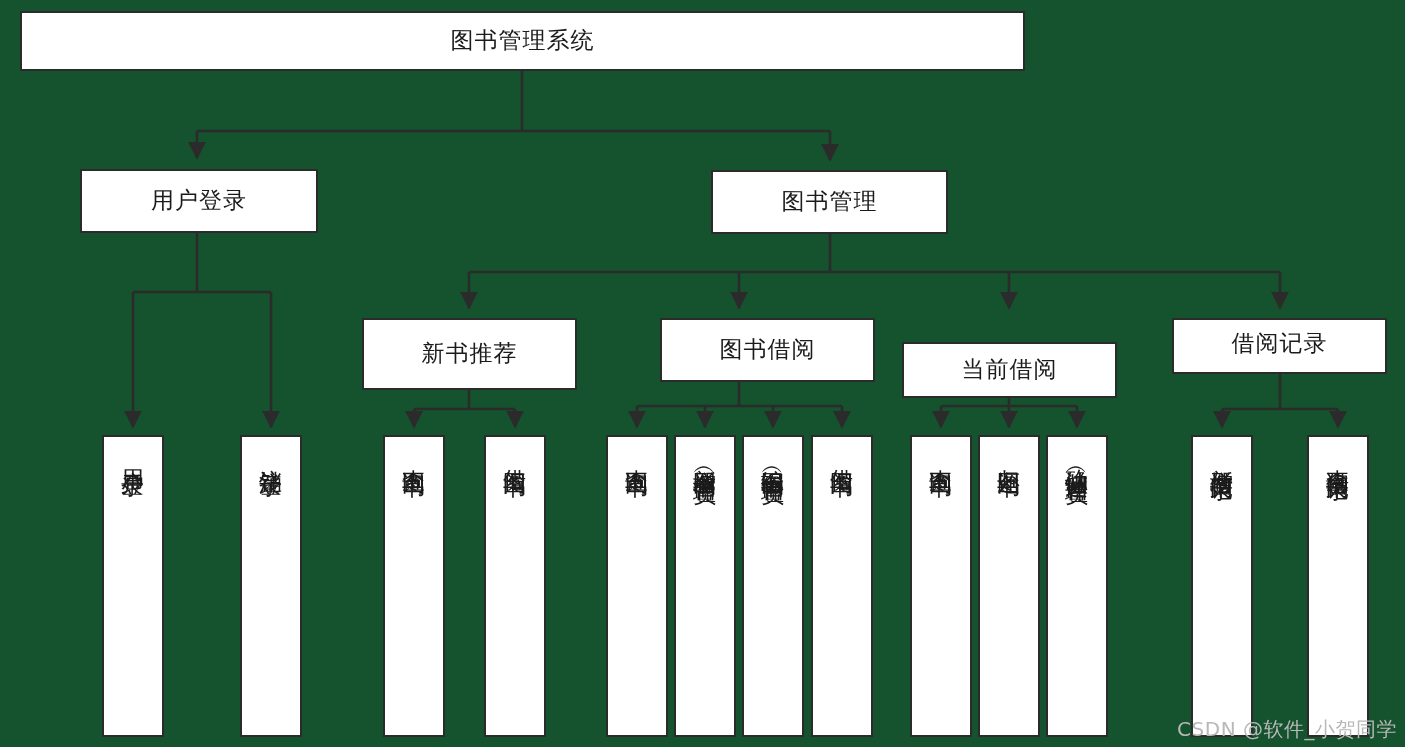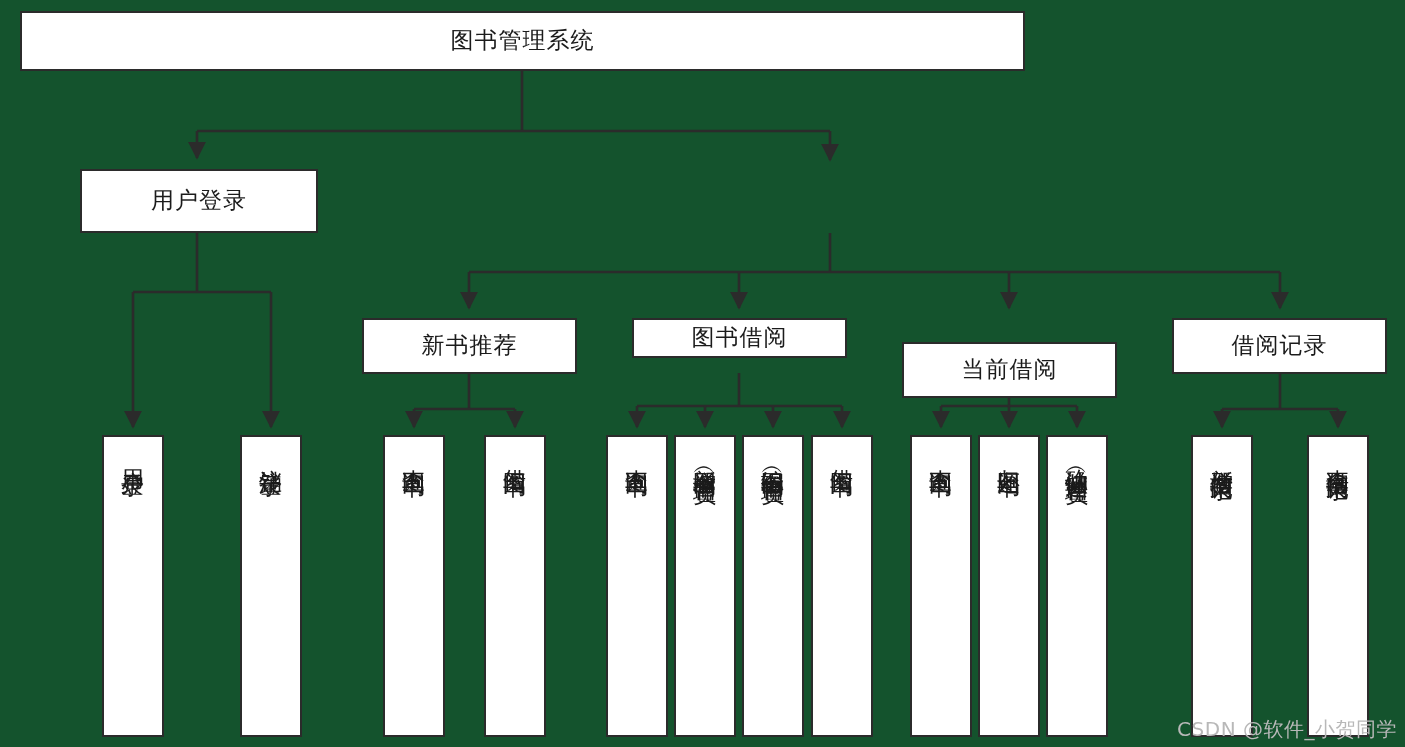--- a/index.html
+++ b/index.html
@@ -115,31 +115,34 @@
     </g>
   </svg>
 
   <div class="node h" style="left:20px;top:11px;width:1005px;height:60px;">
     <span>图书管理系统</span>
   </div>
 
   <div class="node h" style="left:80px;top:169px;width:238px;height:64px;">
     <span>用户登录</span>
   </div>
+  <div class="node h" style="left:711px;top:170px;width:237px;height:64px;">
+    <span>图书管理</span>
+  </div>
 
-  <div class="node h" style="left:362px;top:318px;width:215px;height:56px;">
+  <div class="node h" style="left:362px;top:318px;width:215px;height:72px;">
     <span>新书推荐</span>
   </div>
-  <div class="node h" style="left:632px;top:318px;width:215px;height:40px;">
+  <div class="node h" style="left:660px;top:318px;width:215px;height:64px;">
     <span>图书借阅</span>
   </div>
   <div class="node h" style="left:902px;top:318px;width:215px;height:56px;margin-top:24px;">
     <span>当前借阅</span>
   </div>
-  <div class="node h" style="left:1172px;top:318px;width:215px;height:56px;">
+  <div class="node h" style="left:1172px;top:318px;width:215px;height:56px;font-family:Liberation Mono, monospace;">
     <span>借阅记录</span>
   </div>
 
   <div class="node v" style="left:102px;top:435px;width:62px;height:302px;">
     <span class="vtext">用户登录</span>
   </div>
   <div class="node v" style="left:240px;top:435px;width:62px;height:302px;">
     <span class="vtext">注销登录</span>
   </div>
 

